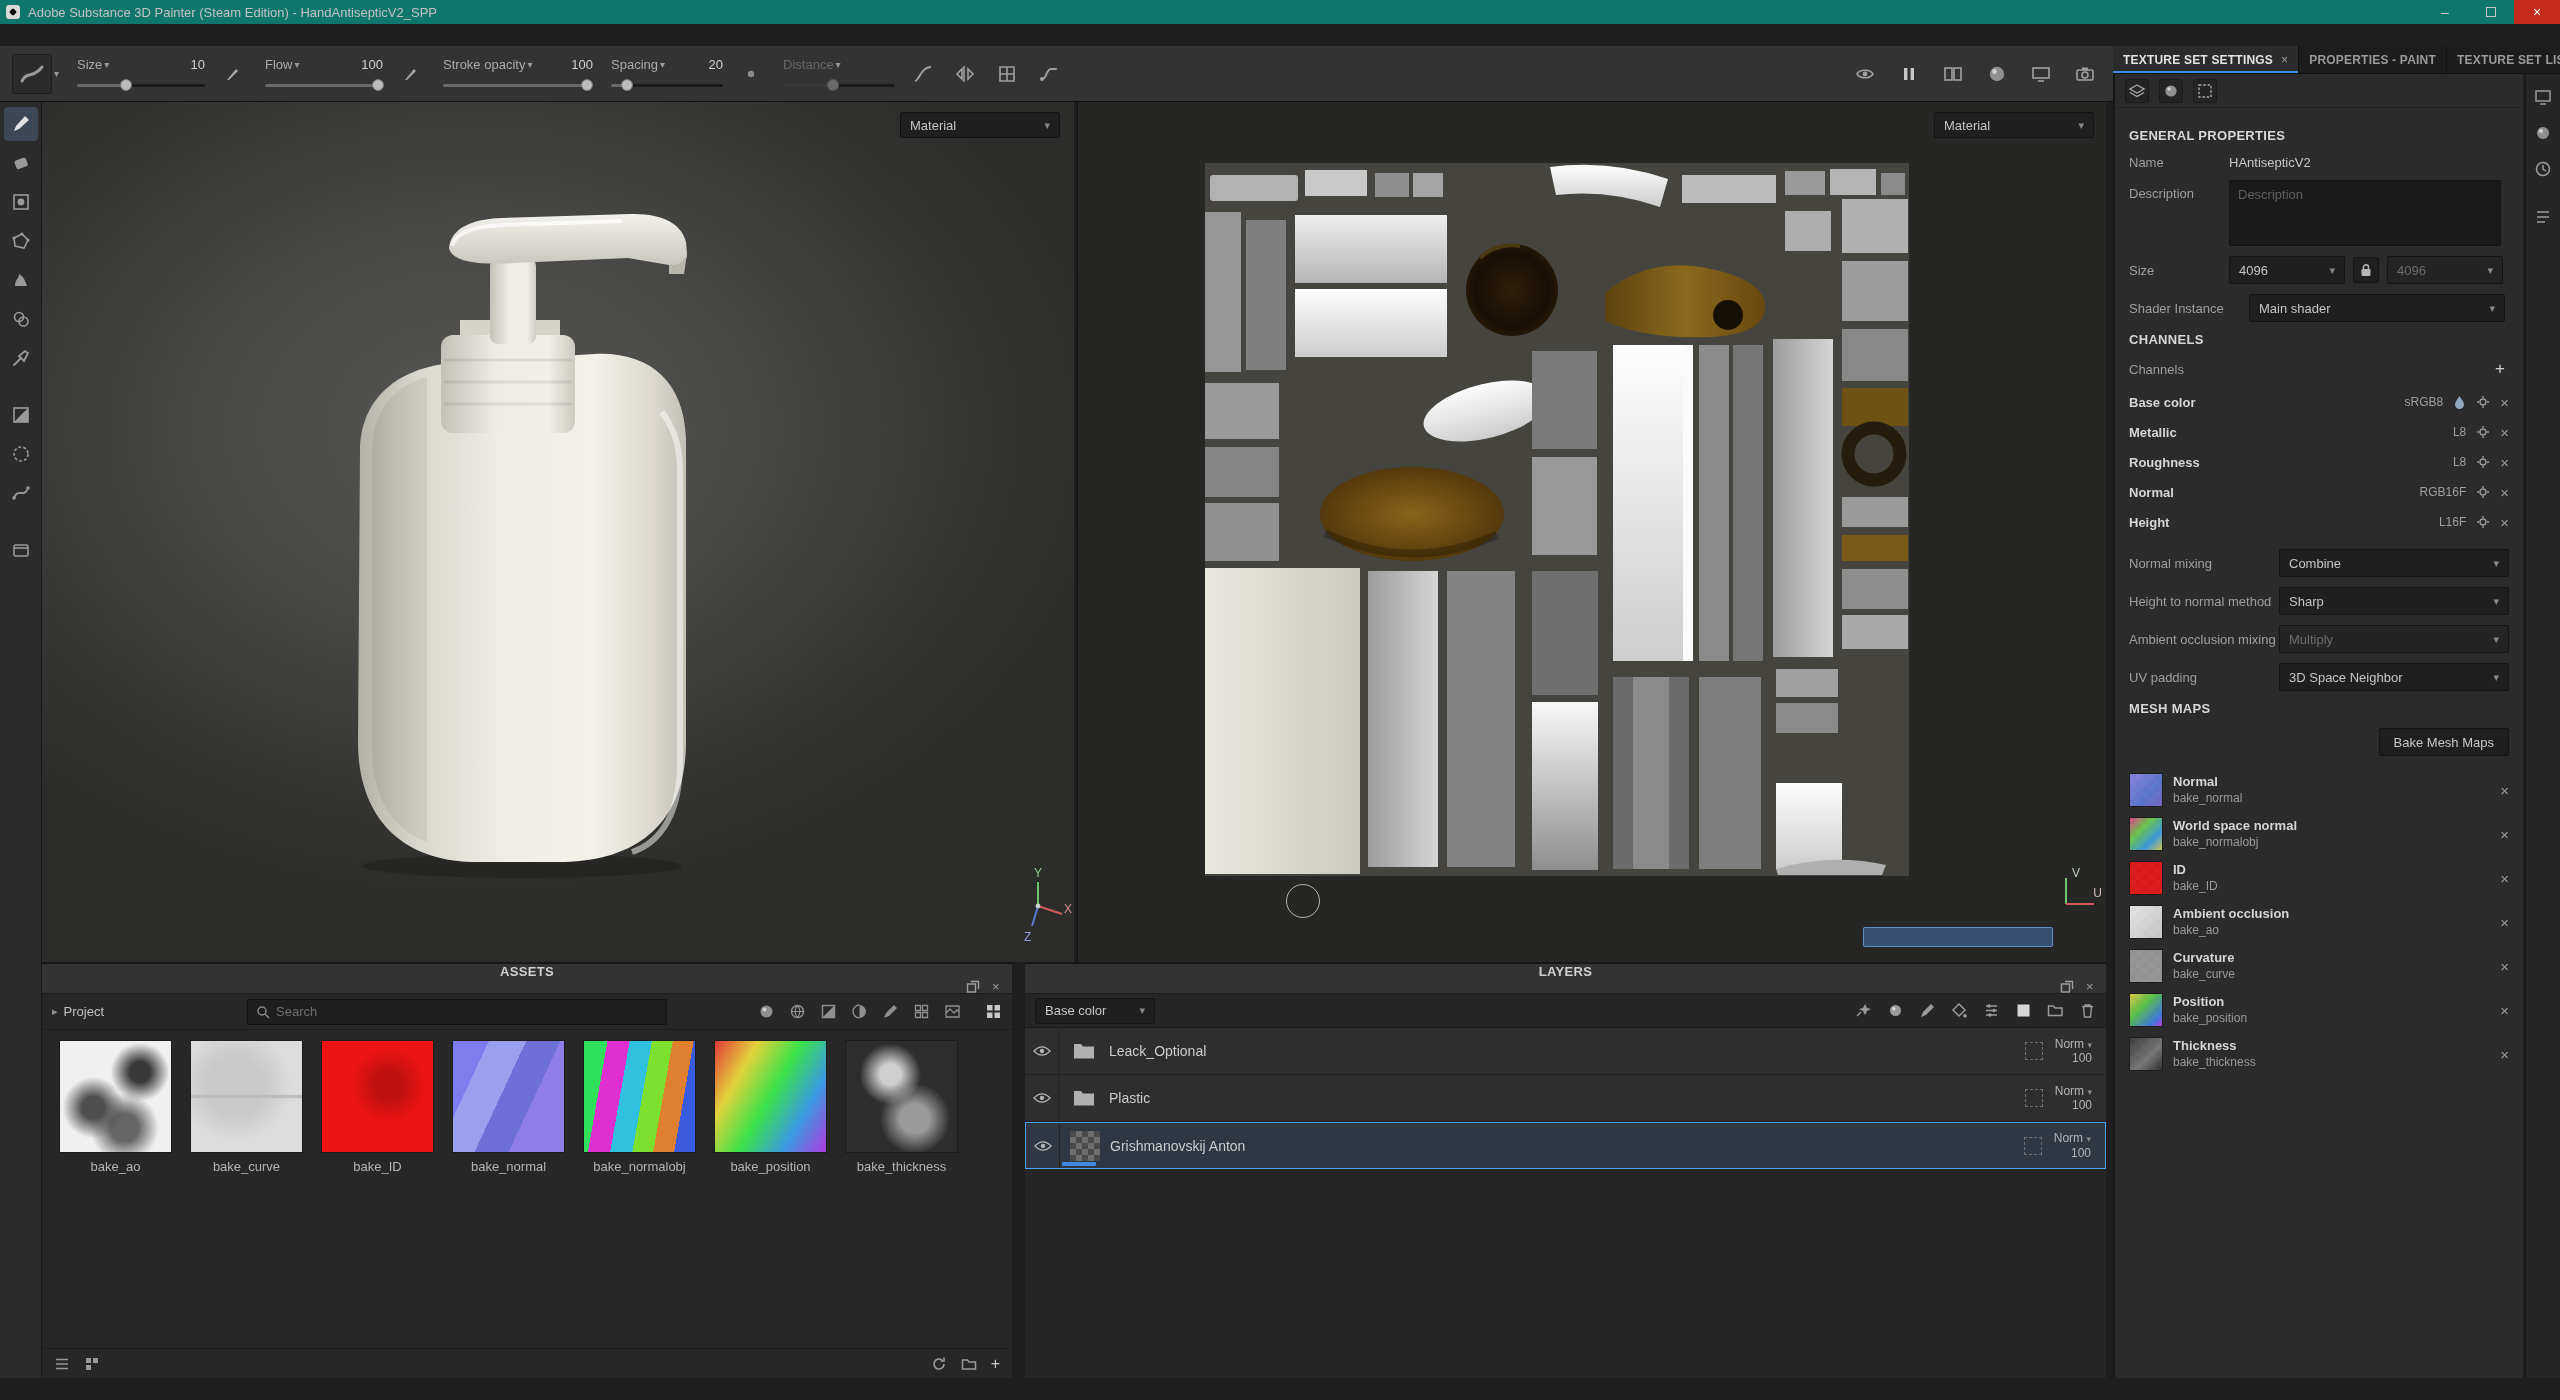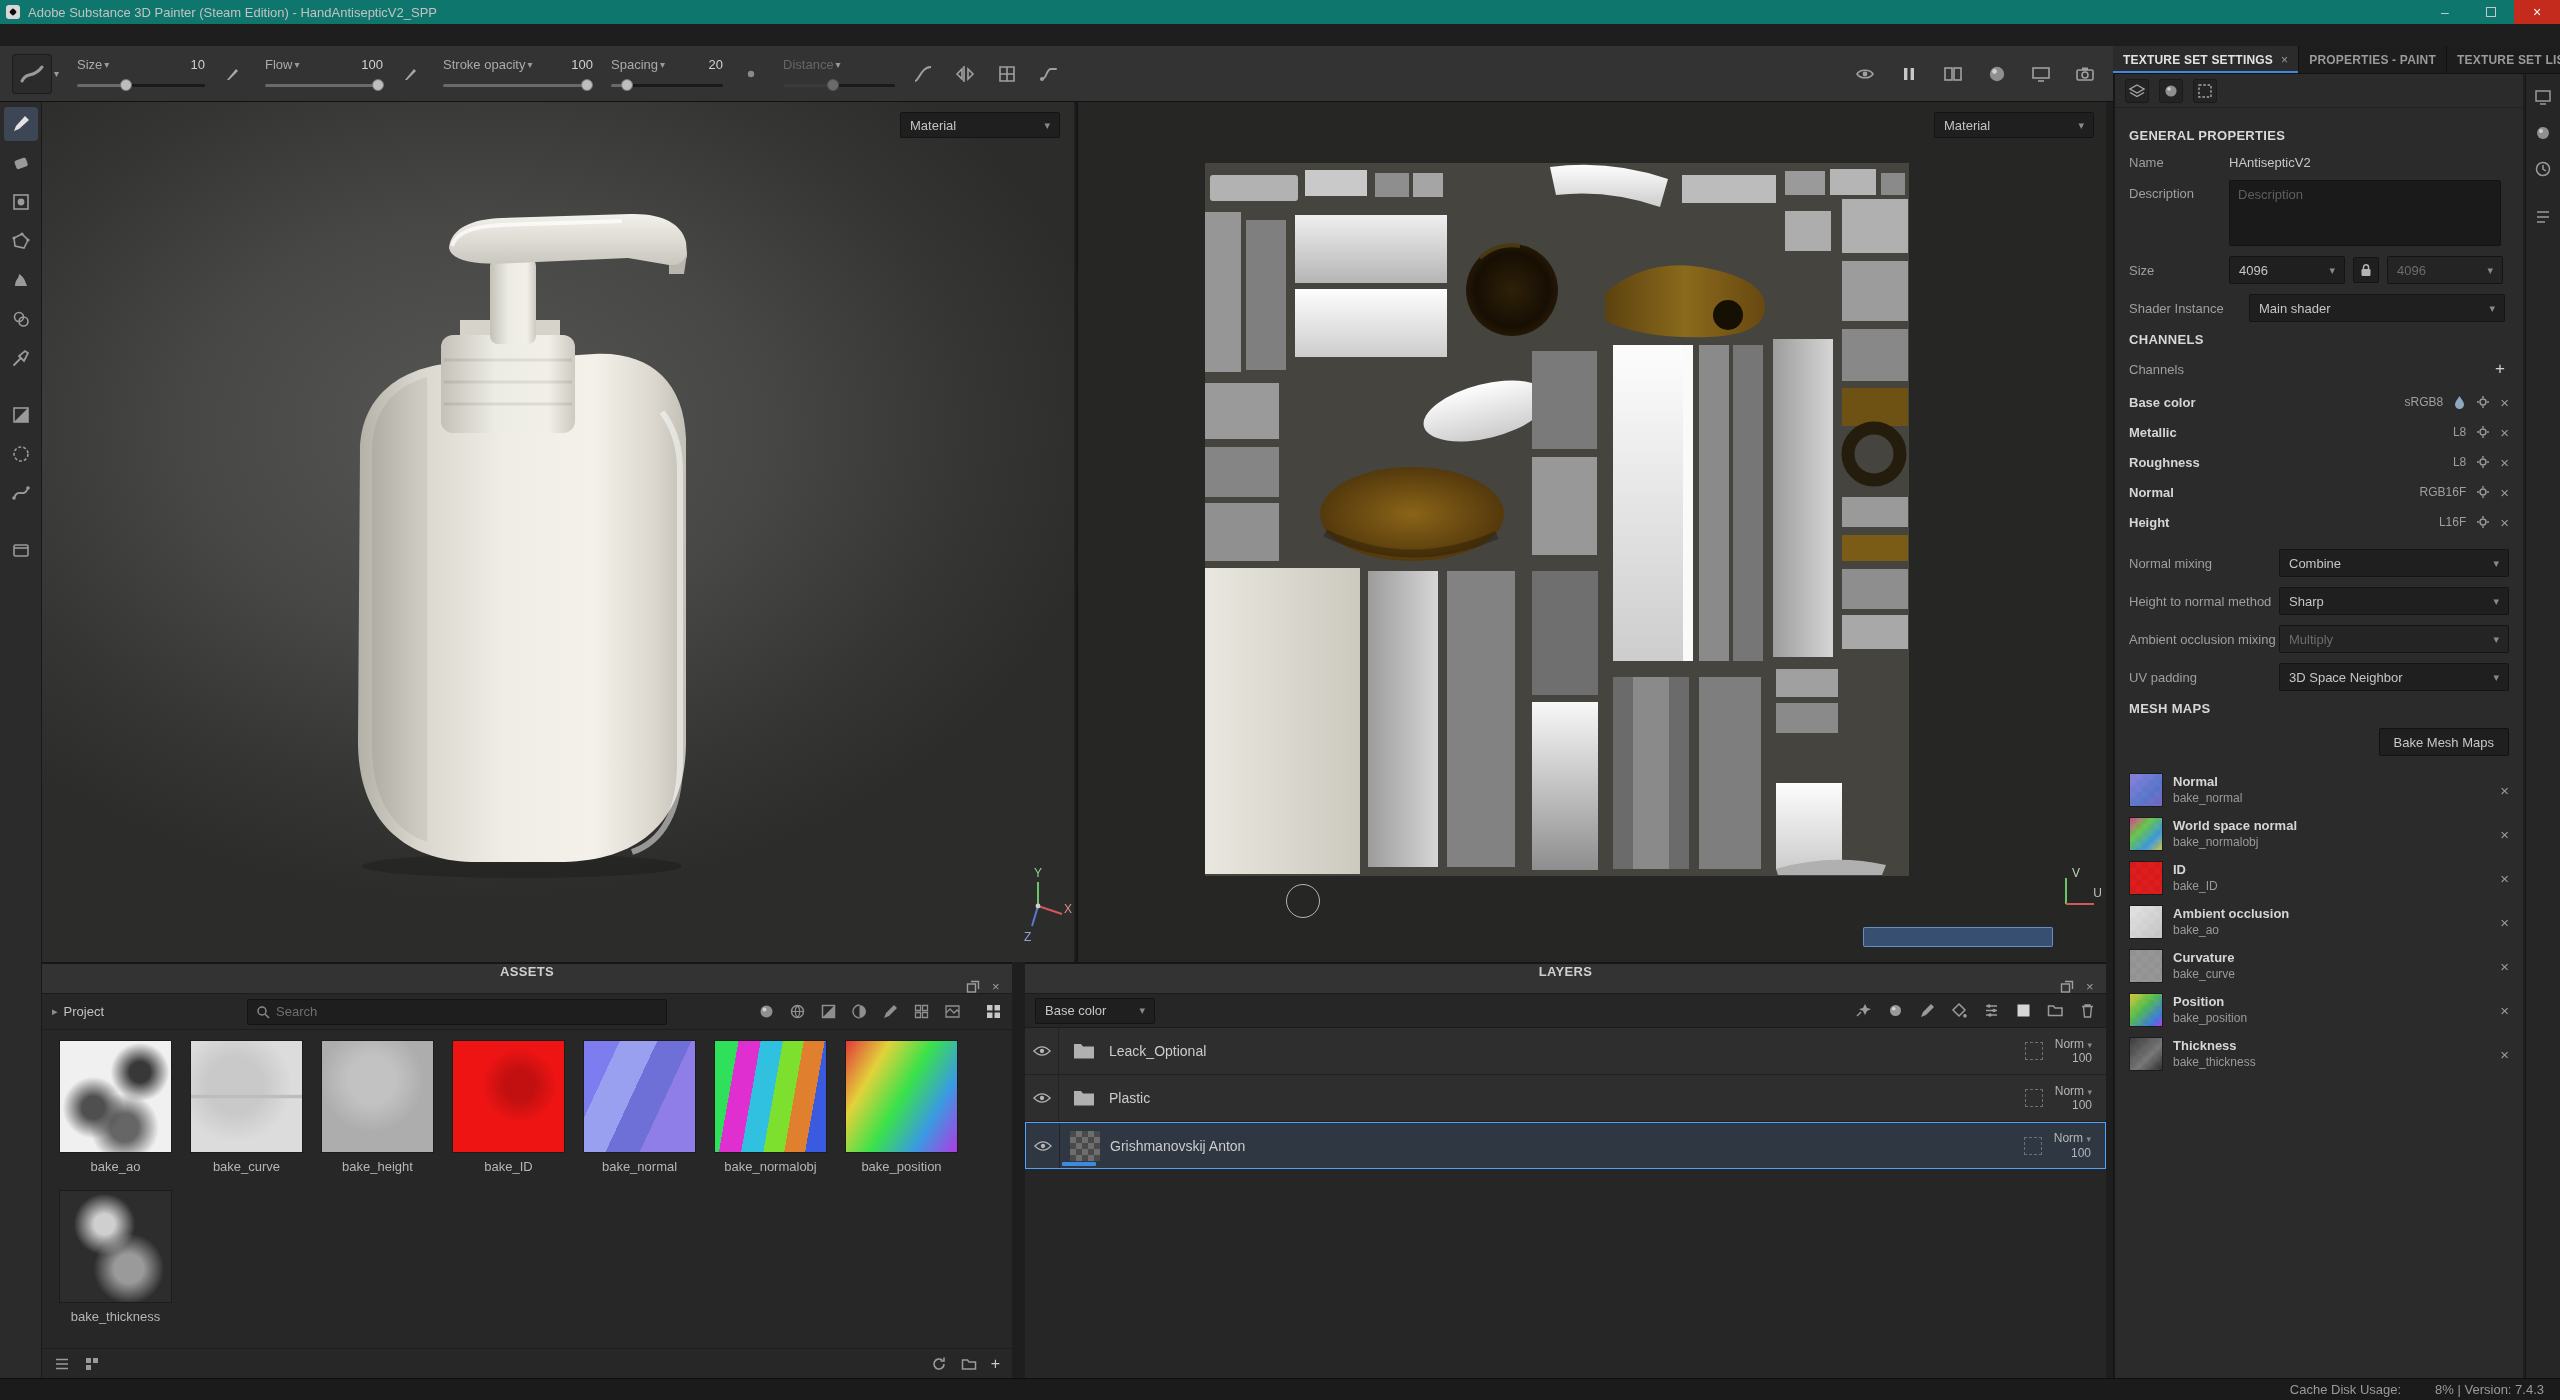--- a/index.html
+++ b/index.html
@@ -926,24 +926,20 @@
     <div class="as-grid">
       <div class="as-item">
         <div class="as-thumb t-ao"></div>
         <div class="as-label">bake_ao</div>
       </div>
       <div class="as-item">
         <div class="as-thumb t-curve"></div>
         <div class="as-label">bake_curve</div>
       </div>
       <div class="as-item">
-        <div class="as-thumb t-height"></div>
-        <div class="as-label">bake_height</div>
-      </div>
-      <div class="as-item">
         <div class="as-thumb t-id"></div>
         <div class="as-label">bake_ID</div>
       </div>
       <div class="as-item">
         <div class="as-thumb t-normal"></div>
         <div class="as-label">bake_normal</div>
       </div>
       <div class="as-item">
         <div class="as-thumb t-normalobj"></div>
         <div class="as-label">bake_normalobj</div>
@@ -1087,18 +1083,14 @@
       <div class="ly-right">
         <div class="maskbox"></div>
         <div class="blendcol">
           <span class="blend"><span>Norm</span> <span class="caret">▾</span></span>
           <span class="opacity">100</span>
         </div>
       </div>
     </div>
   </div>
 
-  <div class="statusbar">
-    <span>Cache Disk Usage:</span>
-    <span class="info">8% | Version: 7.4.3</span>
-  </div>
 
 </div>
 
 </body></html>

